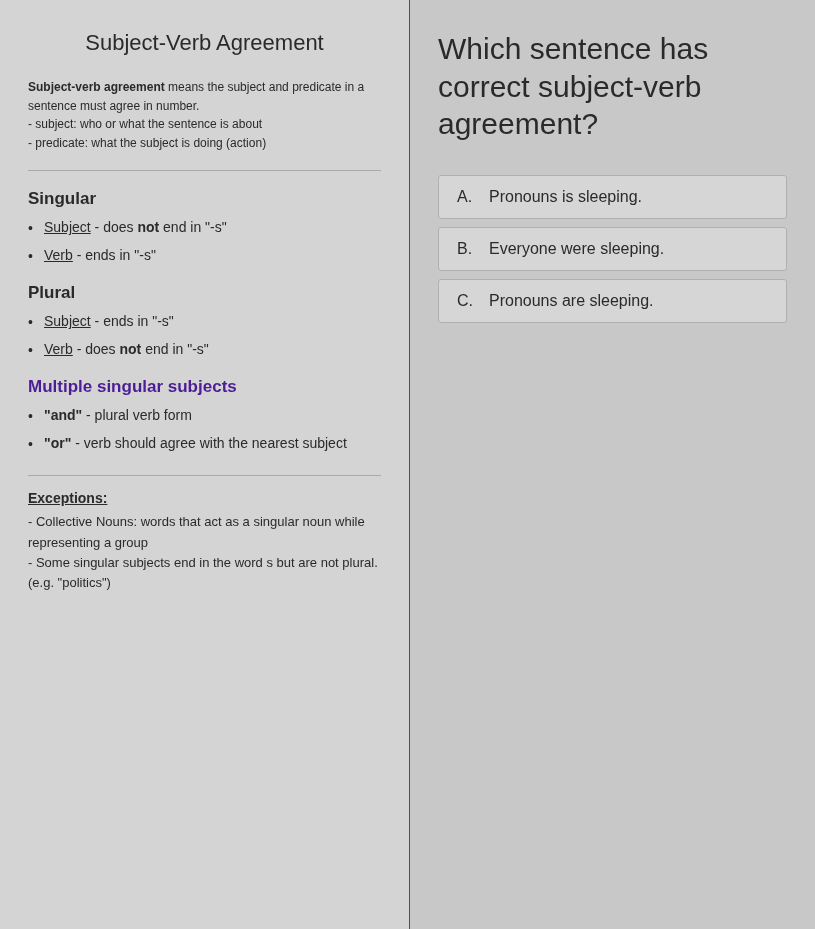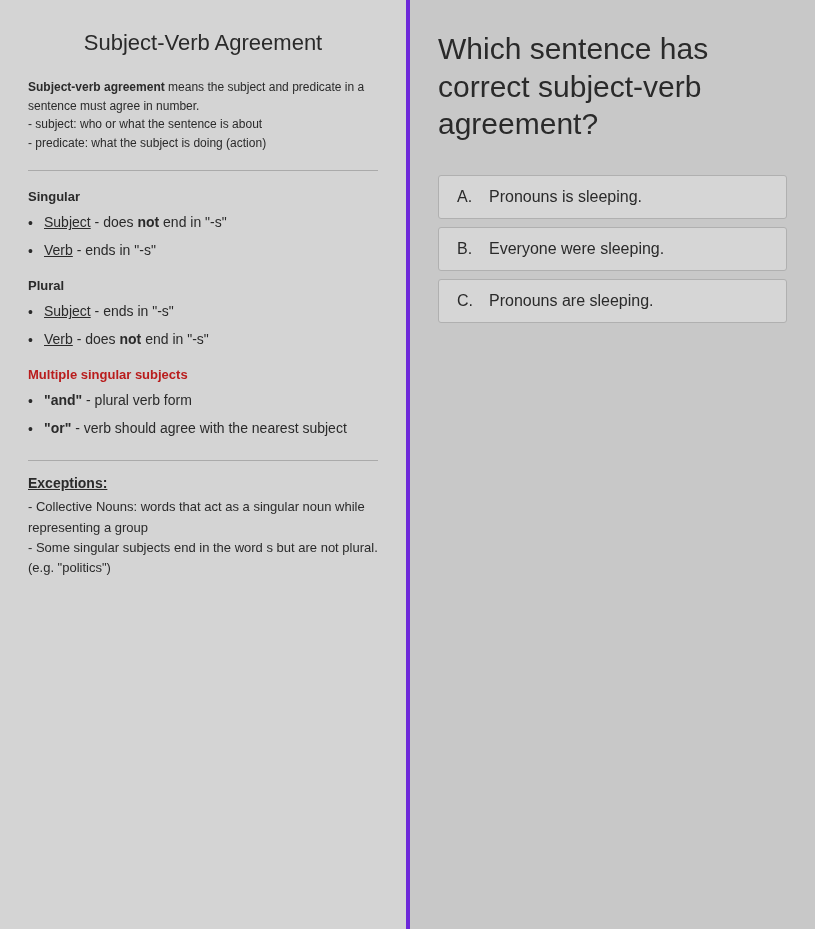--- a/index.html
+++ b/index.html
@@ -11,21 +11,21 @@
       height: 929px;
       display: flex;
       overflow: hidden;
     }
 
     .left-panel {
       background-color: #d4d4d4;
       width: 410px;
       min-height: 929px;
       padding: 30px 28px 14px 28px;
-      border-right: 4px solid #6d28d9;
+      border-right: 1px solid #6d28d9;
       overflow: hidden;
     }
 
     .right-panel {
       background-color: #c8c8c8;
       flex: 1;
       padding: 30px 28px 30px 28px;
       display: flex;
       flex-direction: column;
       align-items: center;
@@ -50,29 +50,29 @@
       font-size: 12px;
       color: #2a2a2a;
       line-height: 1.55;
     }
 
     .intro-text strong {
       font-weight: bold;
     }
 
     .section-heading {
-      font-size: 13px;
+      font-size: 17px;
       font-weight: bold;
       color: #2a2a2a;
       margin-top: 16px;
       margin-bottom: 8px;
     }
 
     .section-heading.blue {
-      color: #b91c1c;
+      color: #4c1d95;
     }
 
     .bullet-item {
       display: flex;
       align-items: flex-start;
       margin-bottom: 6px;
       font-size: 14px;
       color: #2a2a2a;
       line-height: 1.5;
     }

